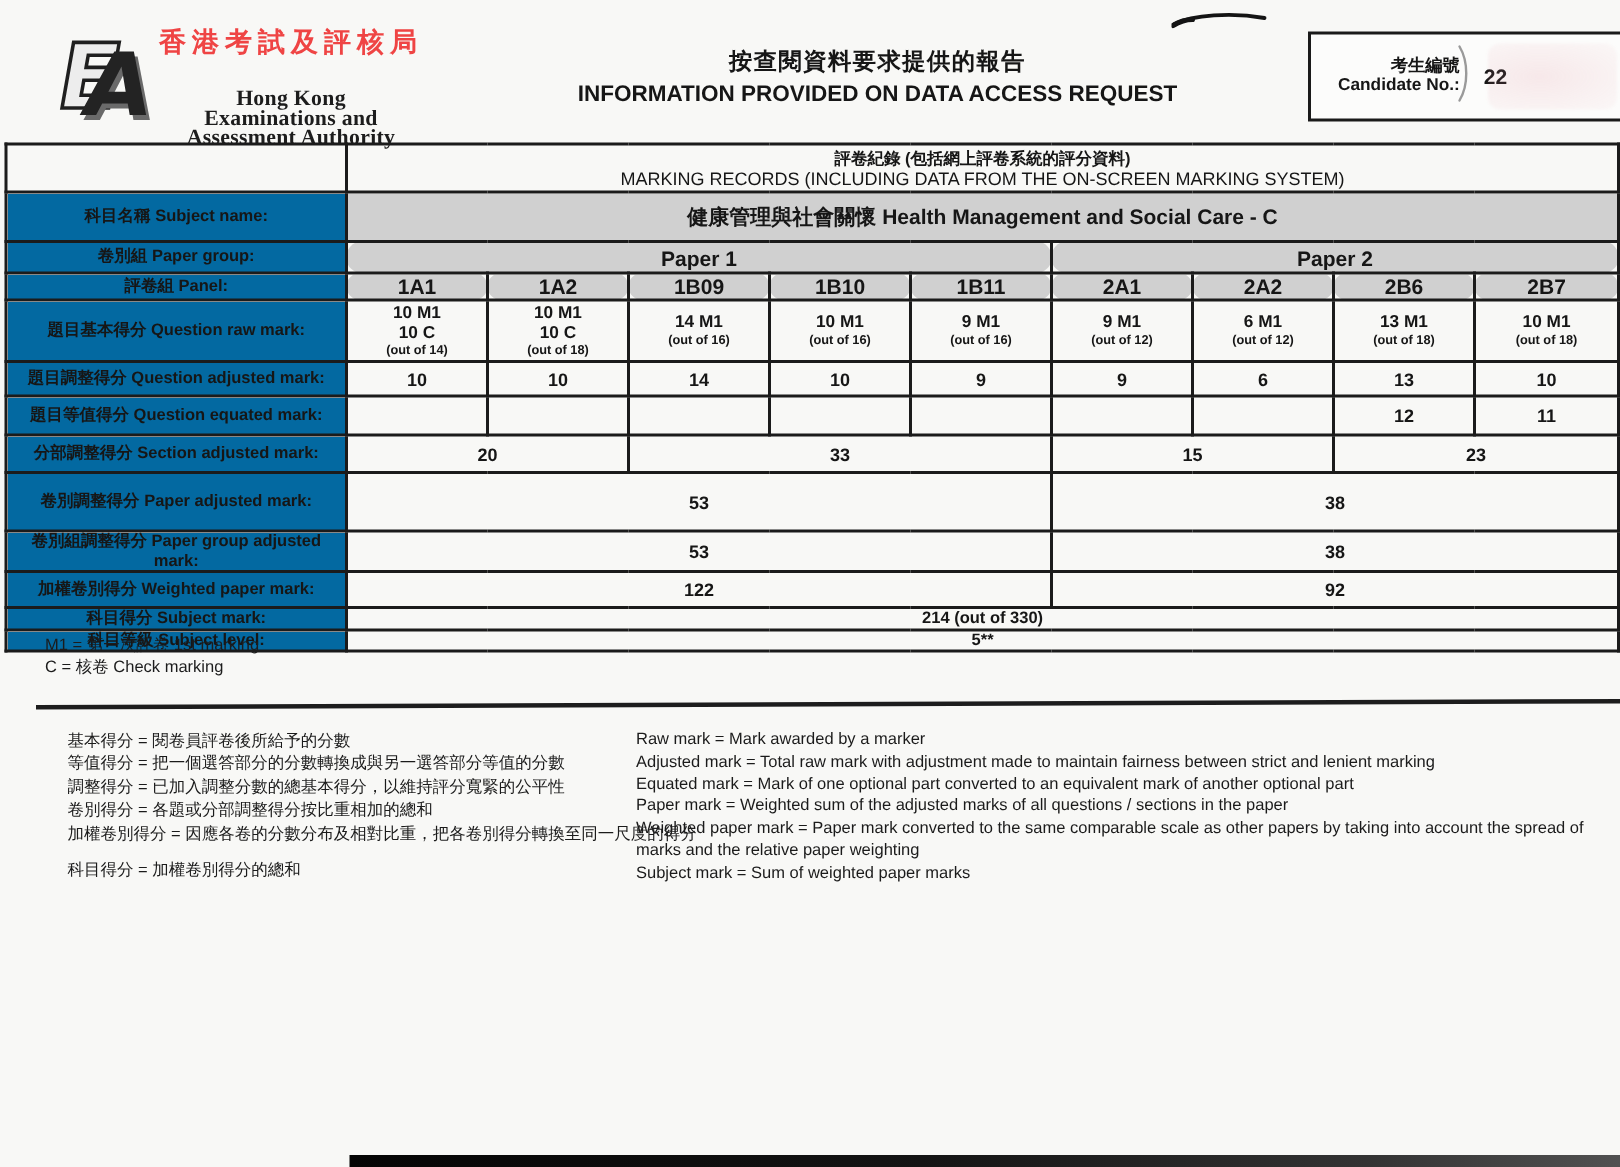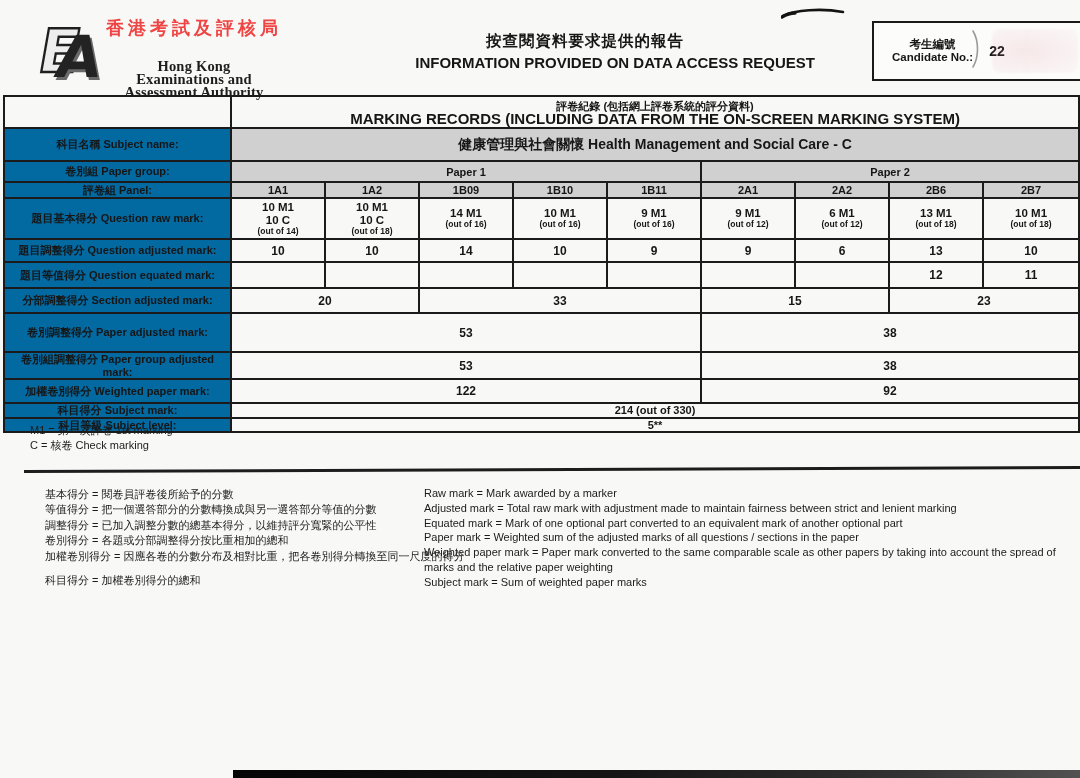--- a/index.html
+++ b/index.html
@@ -5,40 +5,40 @@
   html,body{margin:0;padding:0;}
   .page{position:relative;width:1080px;height:778px;background:#f8f8f6;overflow:hidden;
         font-family:"Liberation Sans",sans-serif;color:#161616;}
   
   .logo{position:absolute;left:34px;top:14px;width:68px;height:74px;}
   .org{position:absolute;left:94px;top:16px;width:200px;text-align:center;}
   .org-zh{font-family:"Liberation Serif",serif;font-weight:bold;font-size:18px;letter-spacing:4px;color:#ef4444;white-space:nowrap;}
   .org-en{font-family:"Liberation Serif",serif;font-weight:bold;font-size:14.5px;line-height:12.8px;color:#1d1d1d;margin-top:20px;letter-spacing:0.2px;}
   .doc-title{position:absolute;left:355px;top:31px;width:460px;text-align:center;}
   .doc-title-zh{font-weight:bold;font-size:15.5px;letter-spacing:1px;}
-  .doc-title-en{font-weight:bold;font-size:15px;margin-top:2px;text-align:right;}
+  .doc-title-en{font-weight:bold;font-size:15px;margin-top:2px;}
   .swoosh{position:absolute;left:781px;top:6px;}
   .cand-box{position:absolute;left:872px;top:21px;width:210px;height:60px;border:2px solid #1a1a1a;
             background:#fcfcfb;display:flex;align-items:center;box-sizing:border-box;}
-  .cand-label{margin-left:18px;text-align:center;font-weight:bold;font-size:11.5px;line-height:13px;}
+  .cand-label{margin-left:18px;text-align:right;font-weight:bold;font-size:11.5px;line-height:13px;}
   .cand-value{margin-left:16px;font-weight:bold;font-size:14px;}
   .pen-curve{position:absolute;left:96px;top:6px;}
   .smudge{position:absolute;left:118px;top:6px;width:86px;height:44px;border-radius:8px;
           background:radial-gradient(ellipse at 40% 50%, rgba(221,130,145,0.16), rgba(221,130,145,0.04));
           filter:blur(1px);}
   
   table.marks{position:absolute;left:3px;top:95px;width:1075px;border-collapse:collapse;table-layout:fixed;}
   table.marks td{border:2px solid #1b1b1b;padding:0 3px;text-align:center;vertical-align:middle;overflow:hidden;box-sizing:border-box;}
   td.blank{border:none;background:transparent;}
   td.lbl{background:#0369a1;text-align:left;font-weight:bold;font-size:11px;line-height:12.5px;padding:2px 4px;vertical-align:top;}
   td.gray{background:#d0d0d0;}
   .thead-zh{font-weight:bold;font-size:11px;line-height:13px;}
-  .thead-en{font-weight:bold;font-size:15px;line-height:12px;}
+  .thead-en{font-weight:normal;font-size:12px;line-height:12px;}
   td.subj{font-weight:bold;font-size:14px;}
-  td.pg,td.pnl{font-weight:bold;font-size:11px;}
+  td.pg,td.pnl{font-weight:bold;font-size:14px;border-radius:10px;}
   .rawwrap{display:flex;flex-direction:column;justify-content:center;gap:1px;height:37px;}
   .rl{font-weight:bold;font-size:11.5px;line-height:12px;}
   .rl:empty{display:none;}
   .ro{font-weight:bold;font-size:8.5px;line-height:9.5px;}
   td.val{font-weight:bold;font-size:12px;}
   td.tot{font-weight:bold;font-size:11px;padding:0;}
   
   .footnotes{position:absolute;left:30px;top:423px;font-size:11px;line-height:15px;color:#1c1c1c;}
   .divider{position:absolute;left:24px;top:468px;width:1056px;height:3px;background:#1d1d1d;transform:rotate(-0.22deg);}
   .defs-zh{position:absolute;left:45px;top:487px;font-size:11px;line-height:15.4px;color:#1b1b1b;font-weight:500;}

